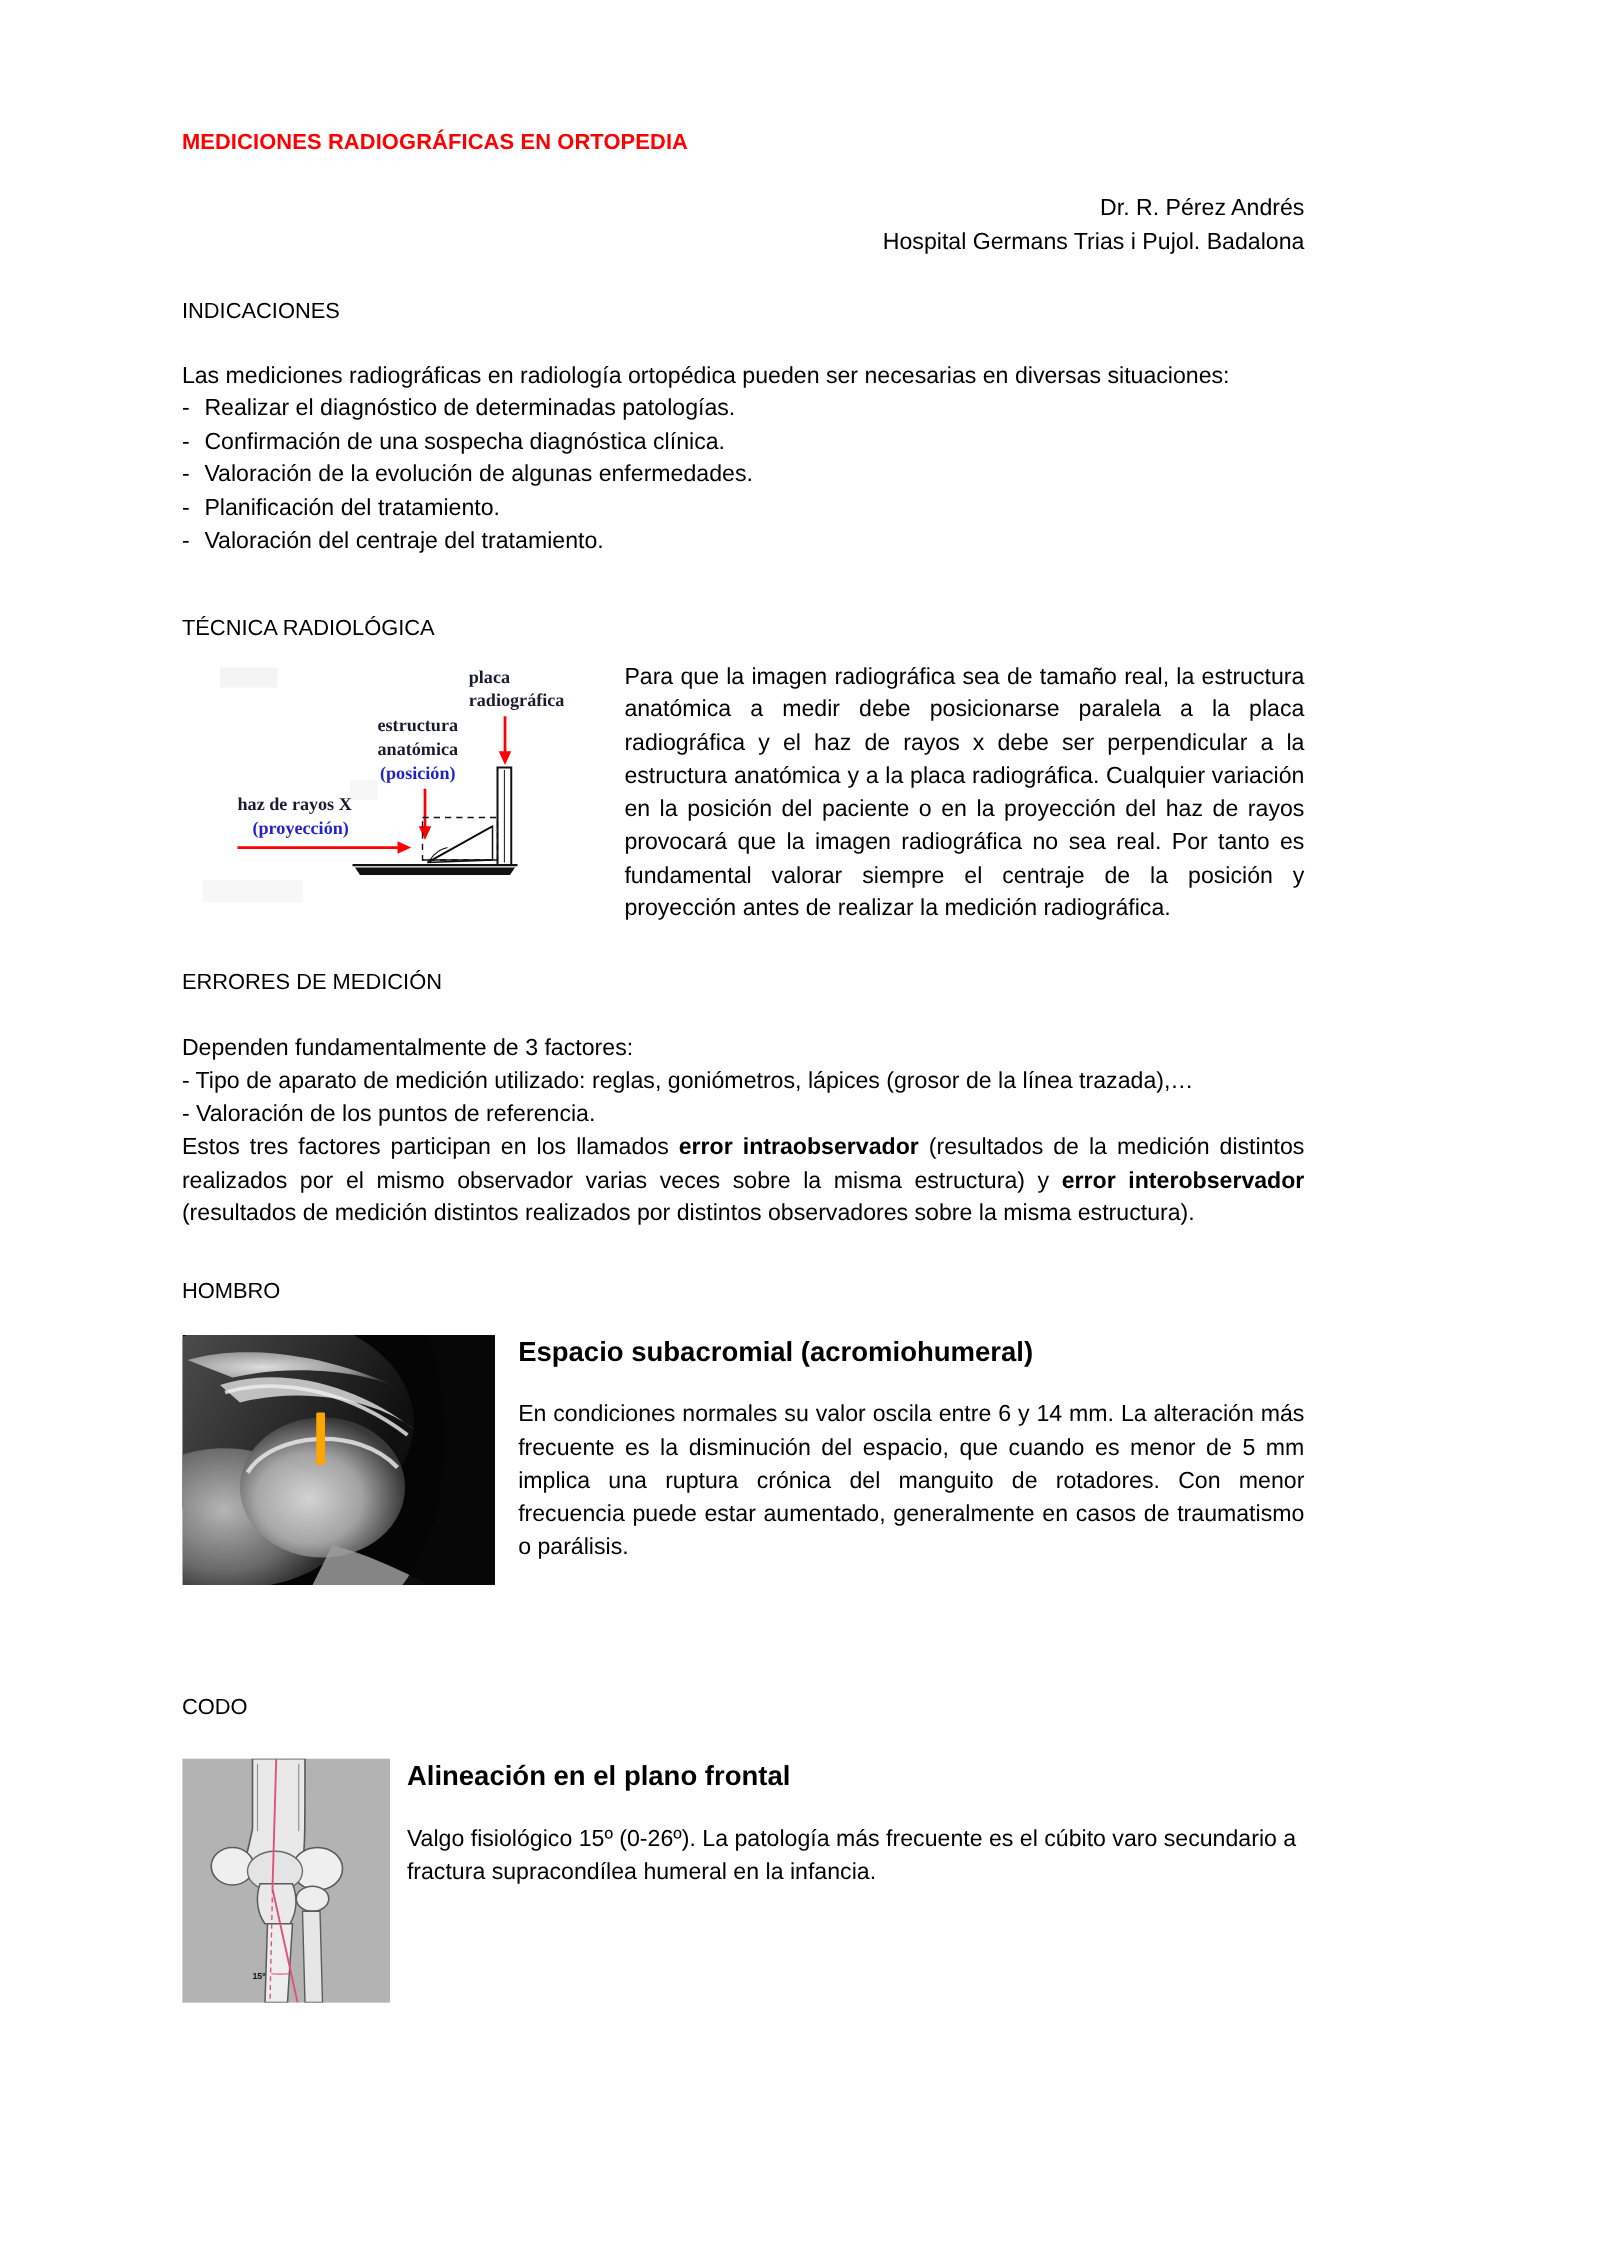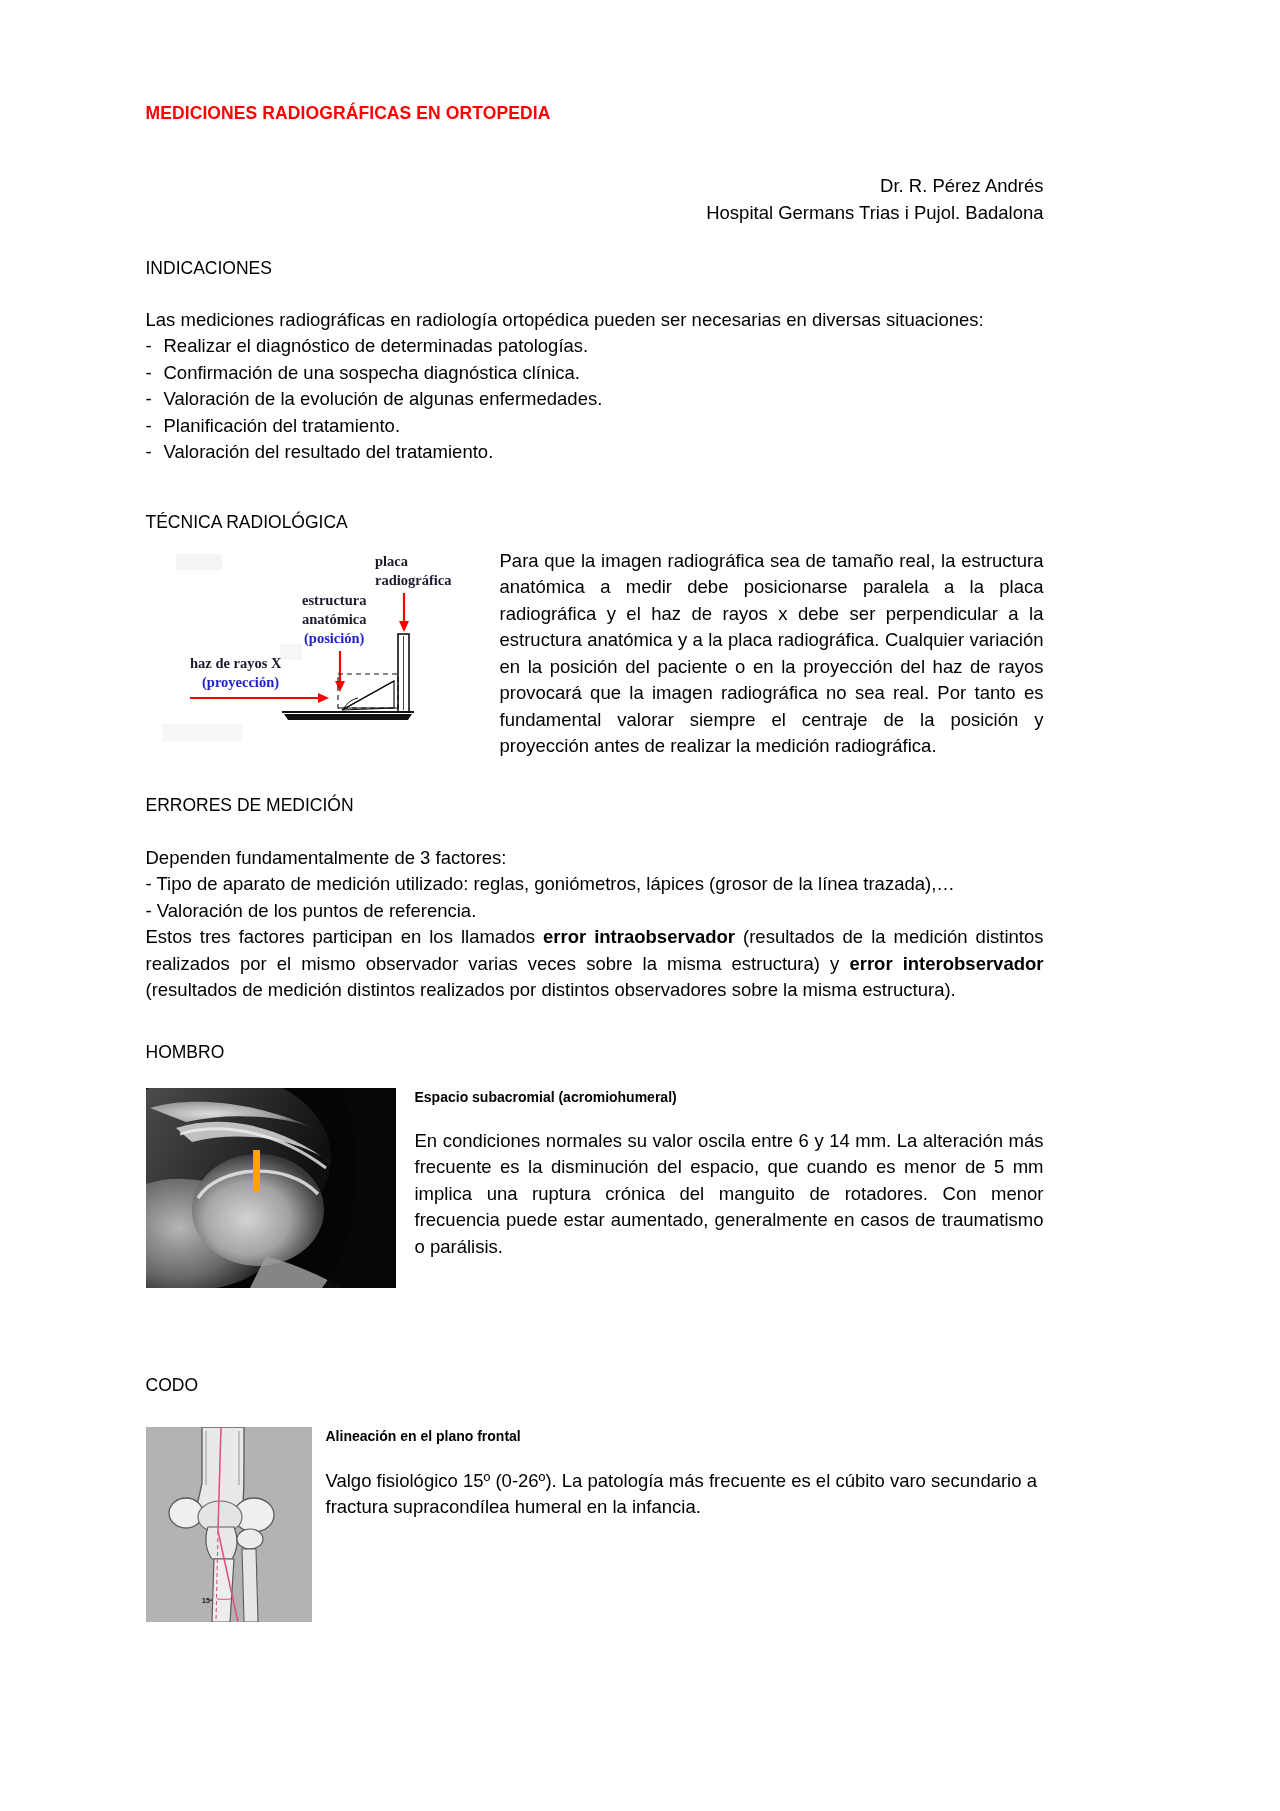--- a/index.html
+++ b/index.html
@@ -35,21 +35,21 @@
     letter-spacing: 0.1px;
     margin-top: 103px;
     line-height: 1.2;
   }
 
   
   .author-block {
     text-align: right;
     font-size: 18.5px;
     line-height: 27px;
-    margin-top: 48px;
+    margin-top: 28px;
   }
 
   
   .heading {
     font-weight: normal;
     font-size: 17.5px;
     line-height: 1.25;
   }
   .h-indicaciones { margin-top: 32px; }
   .h-tecnica      { margin-top: 46px; }
@@ -126,21 +126,21 @@
     top: 0;
     width: 250px;
     height: 200px;
   }
   .hombro-text {
     margin-left: 269px;
     width: 629px;
   }
   .sub-heading {
     font-weight: bold;
-    font-size: 14px;
+    font-size: 22px;
     line-height: 1.3;
   }
   .hombro-para {
     margin-top: 22px;
     text-align: justify;
     font-size: 18.5px;
     line-height: 26.5px;
   }
 
   
@@ -218,21 +218,21 @@
       <li>
         <span class="dash">-</span>
         <span>Valoración de la evolución de algunas enfermedades.</span>
       </li>
       <li>
         <span class="dash">-</span>
         <span>Planificación del tratamiento.</span>
       </li>
       <li>
         <span class="dash">-</span>
-        <span>Valoración del resultado del tratamiento.</span>
+        <span>Valoración del centraje del tratamiento.</span>
       </li>
     </ul>
 
     <div class="heading h-tecnica">TÉCNICA RADIOLÓGICA</div>
 
     <div class="tecnica-row">
       <div class="tecnica-figure">
         <svg class="diagram-svg" width="330" height="196" viewBox="0 0 330 196">
 
           <rect x="14" y="6" width="46" height="16" fill="#f4f4f4"></rect>

